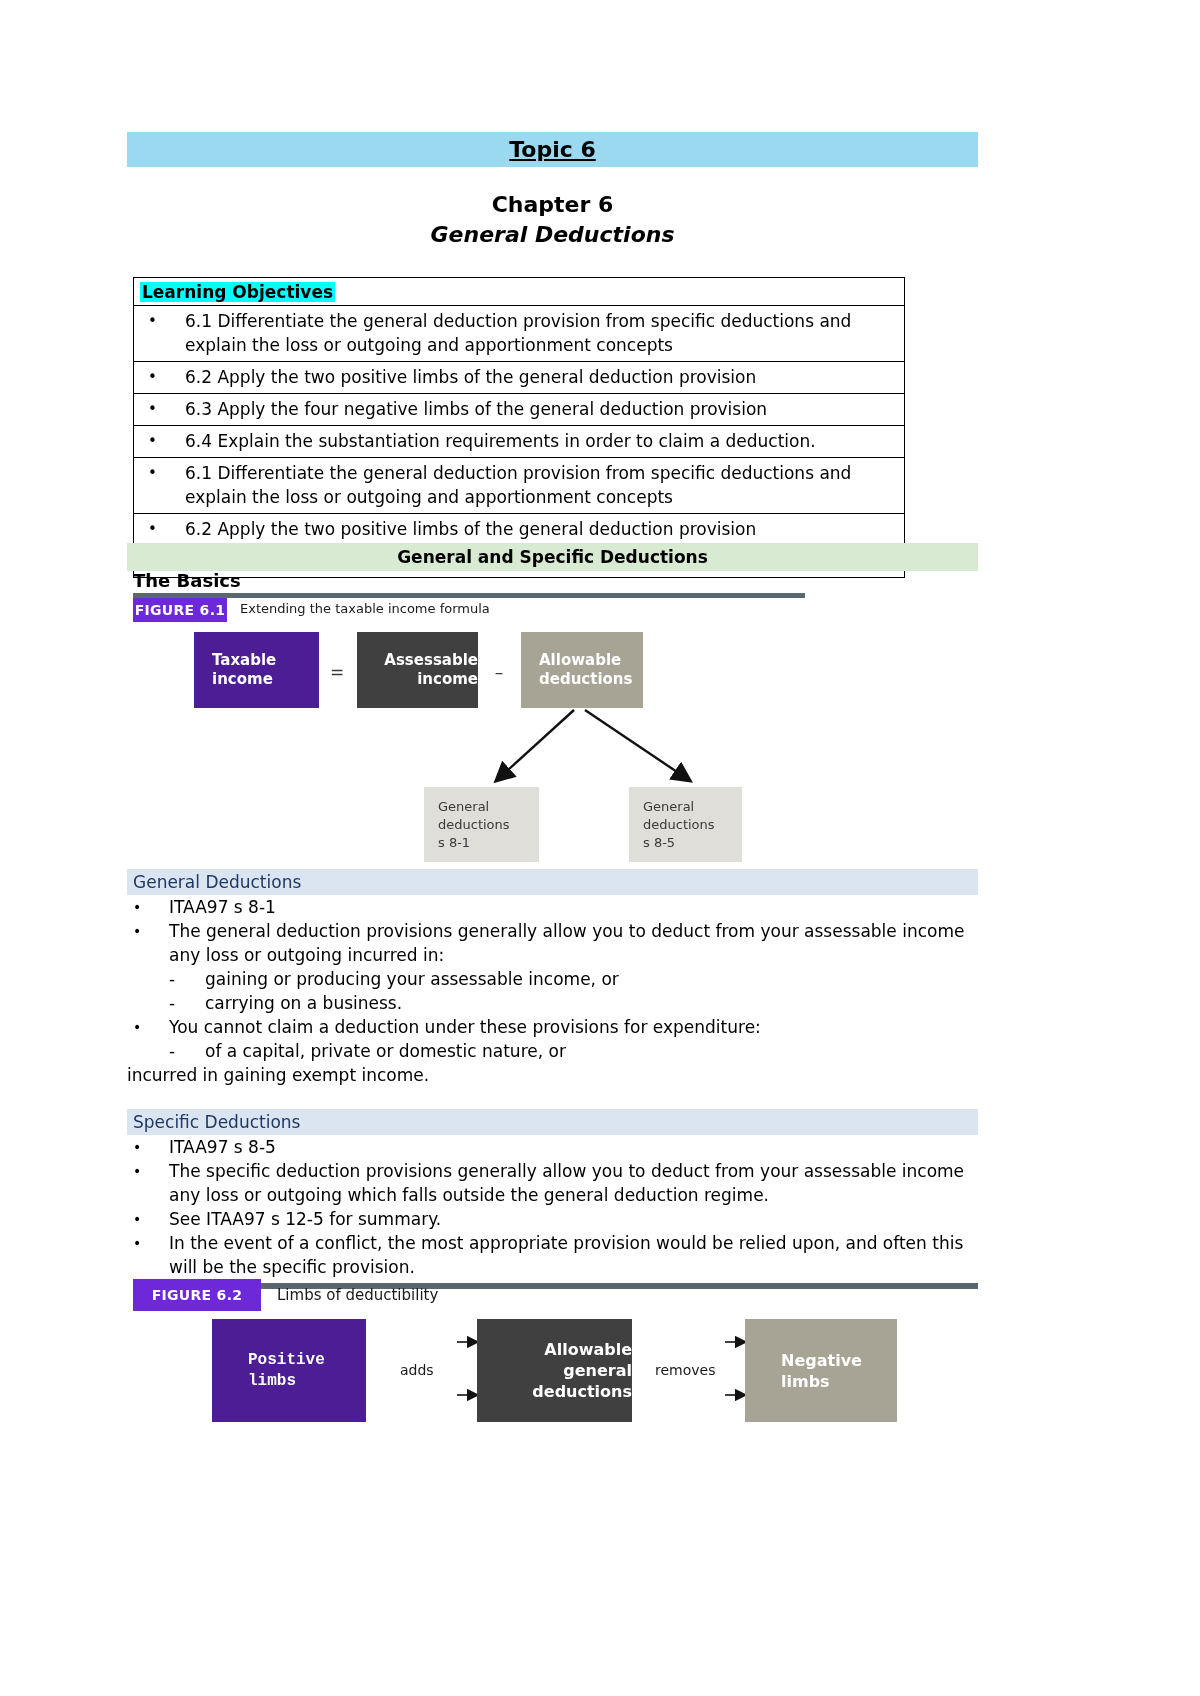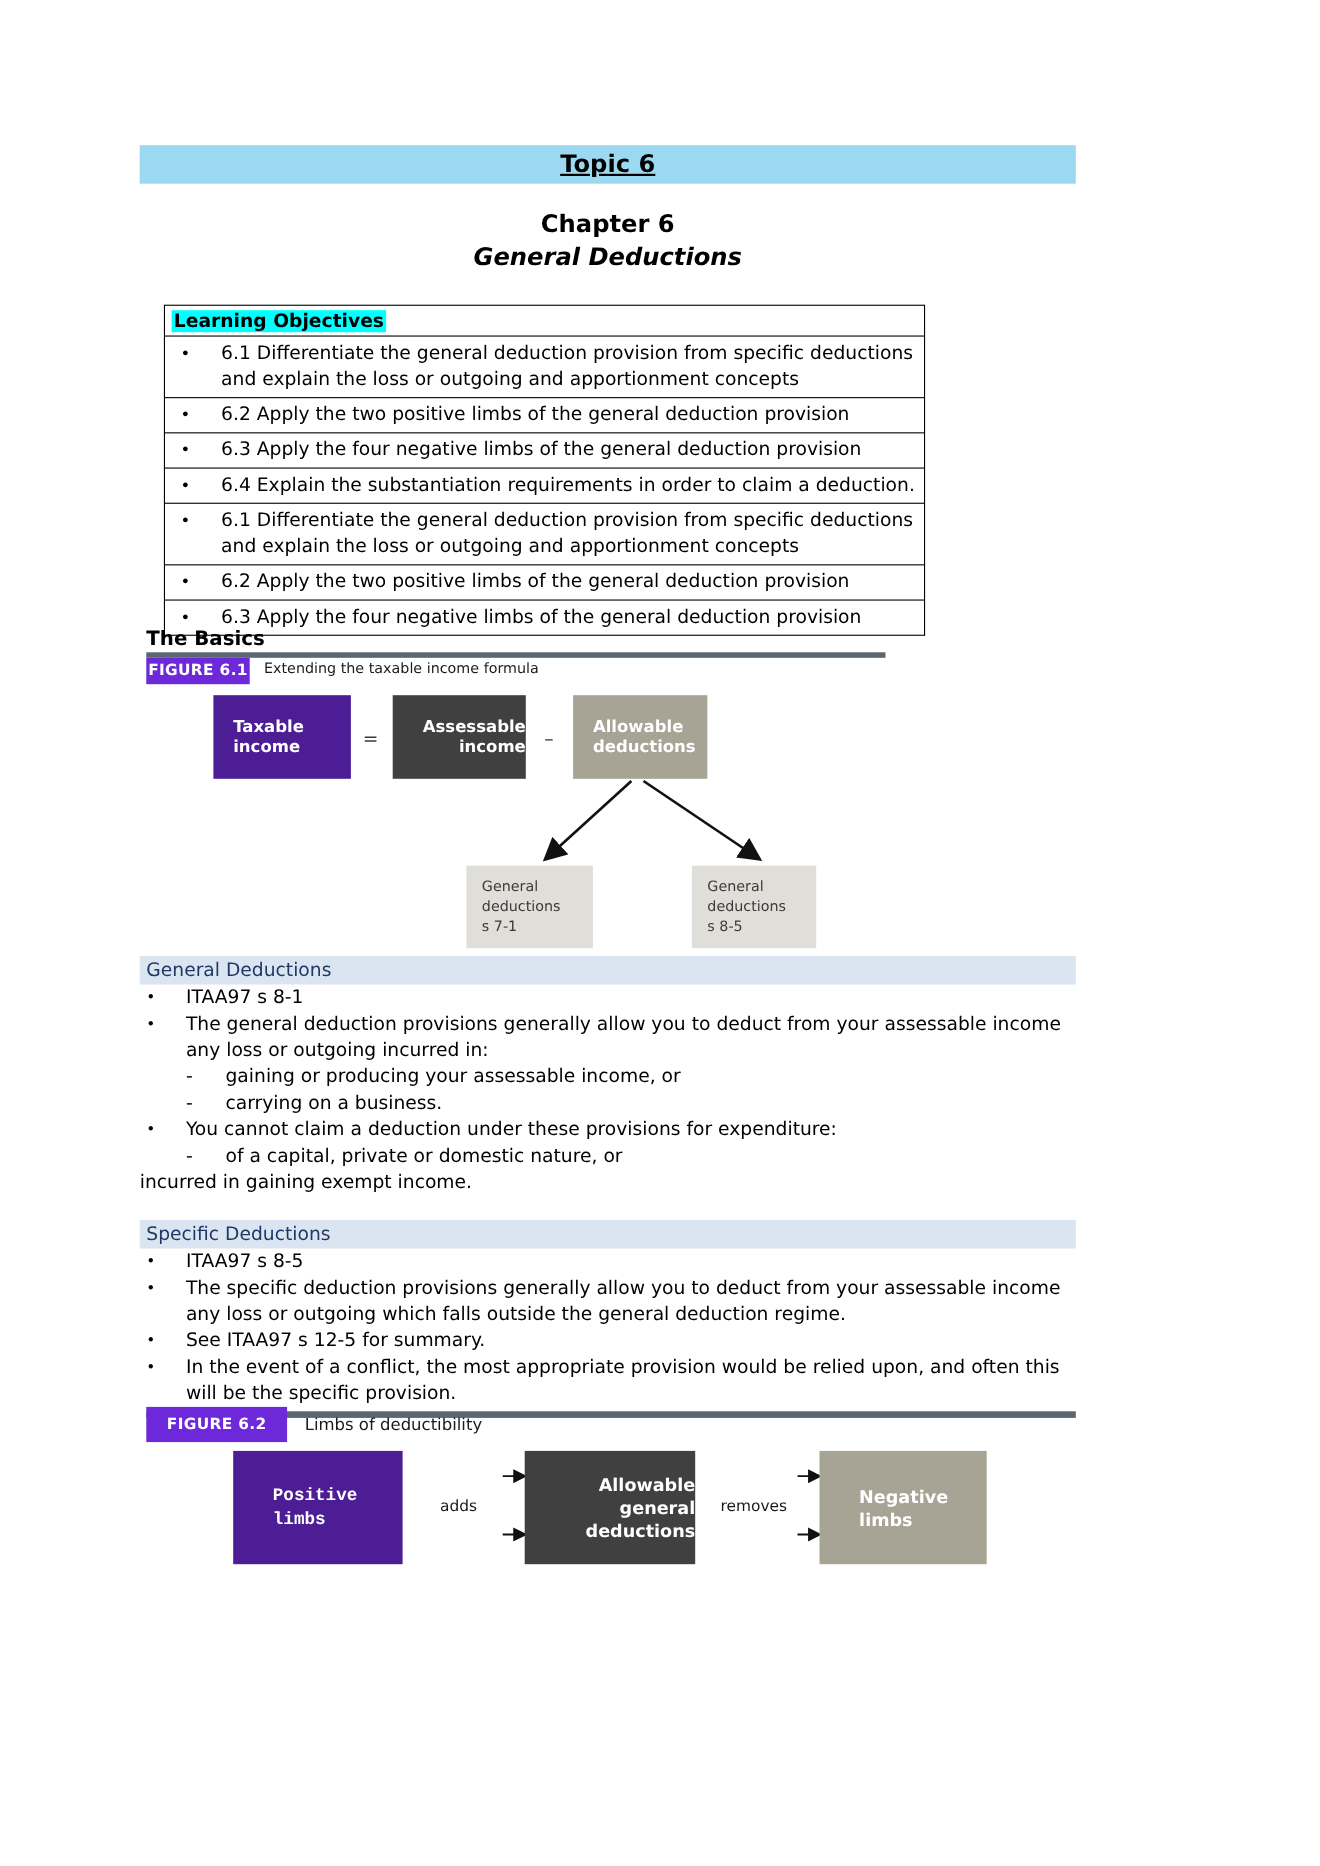--- a/index.html
+++ b/index.html
@@ -63,25 +63,24 @@
     font-size: 22px;
     font-weight: bold;
     font-style: italic;
   }
 
   
   .lo-table {
     position: absolute;
     left: 133px;
     top: 277px;
-    width: 692px;
+    width: 772px;
     border: 1px solid #000;
     border-collapse: collapse;
     box-sizing: border-box;
-    margin-left: 16px;
   }
   .lo-row {
     border-bottom: 1px solid #000;
     box-sizing: border-box;
     padding: 3px 6px 4px 6px;
     display: flex;
     align-items: flex-start;
   }
   .lo-row:last-child { border-bottom: none; }
   .lo-head {
@@ -272,20 +271,23 @@
     <div class="lo-row">
       <span class="lo-bullet">•</span>
       <span class="lo-text">6.2 Apply the two positive limbs of the general deduction provision</span>
     </div>
     <div class="lo-row">
       <span class="lo-bullet">•</span>
       <span class="lo-text">6.3 Apply the four negative limbs of the general deduction provision</span>
     </div>
   </div>
 
+  <div class="green-band">
+    <div class="green-band-text">General and Specific Deductions</div>
+  </div>
   <div class="basics-head">The Basics</div>
 
   <div class="fig-rule" style="left:133px; top:593px; width:672px; height:5px;"></div>
   <div class="fig-tag" style="left:133px; top:598px; width:94px; height:24px;">FIGURE 6.1</div>
   <div class="fig-caption" style="left:240px; top:601px;">Extending the taxable income formula</div>
 
   <svg style="position:absolute; left:133px; top:625px; width:672px; height:250px;" width="672" height="250">
     <defs>
       <marker id="ah1" markerWidth="9" markerHeight="9" refX="7" refY="4.5" orient="auto">
         <path d="M0,0 L9,4.5 L0,9 z" fill="#111"></path>
@@ -308,21 +310,21 @@
   </div>
   <div class="fop" style="left:487px; top:662px; width:24px;">–</div>
   <div class="fbox taupe" style="left:521px; top:632px; width:122px; height:76px;">
     <span>Allowable</span>
     <span>deductions</span>
   </div>
 
   <div class="fbox grey" style="left:424px; top:787px; width:115px; height:75px;">
     <span>General</span>
     <span>deductions</span>
-    <span>s 7-1</span>
+    <span>s 8-1</span>
   </div>
   <div class="fbox grey" style="left:629px; top:787px; width:113px; height:75px;">
     <span>General</span>
     <span>deductions</span>
     <span>s 8-5</span>
   </div>
 
   <div class="blue-band" style="top:869px;">
     <div class="blue-band-text">General Deductions</div>
   </div>

